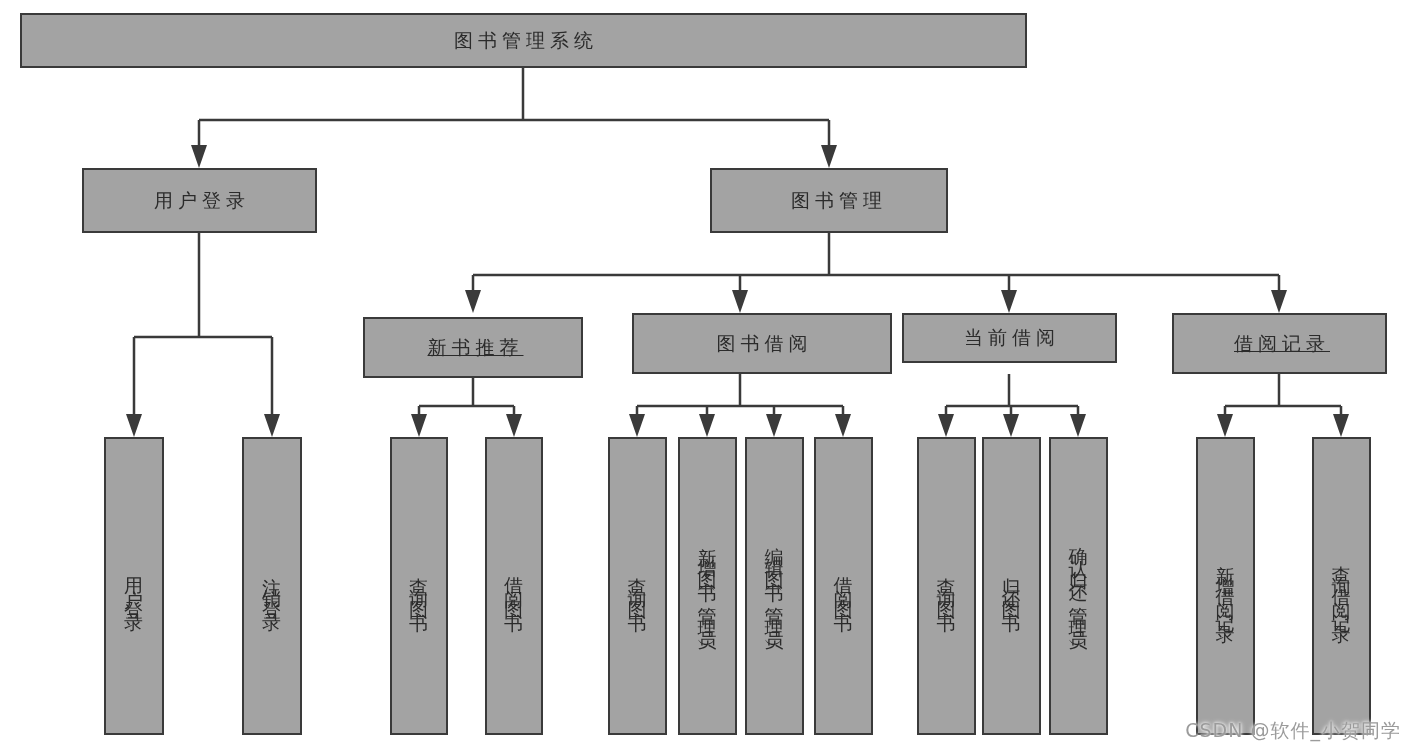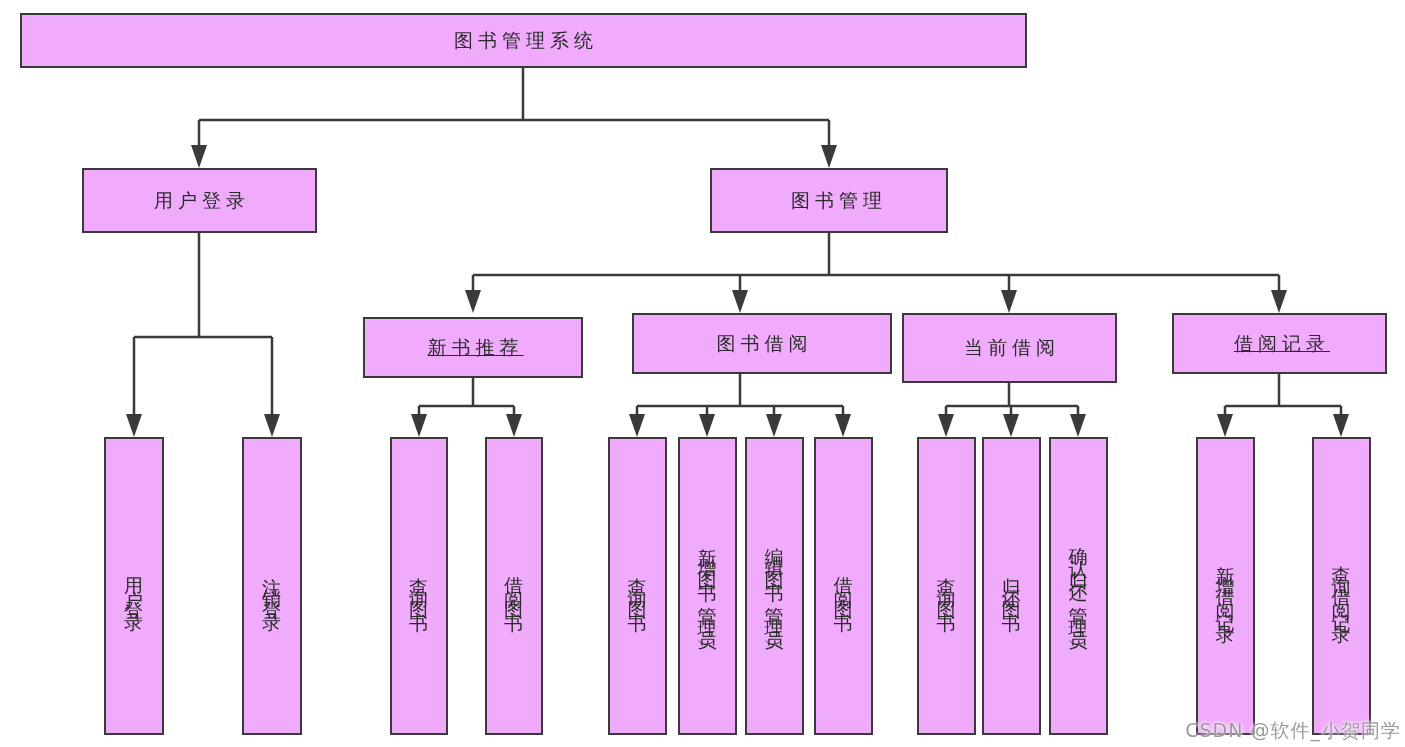--- a/index.html
+++ b/index.html
@@ -18,21 +18,21 @@
   #connectors {
     position: absolute;
     left: 0; top: 0;
     width: 1405px;
     height: 747px;
   }
   .node {
     position: absolute;
     box-sizing: border-box;
     border: 2.5px solid #3a3a3a;
-    background: #f0abfc;
+    background: #a3a3a3;
     display: flex;
     align-items: center;
     justify-content: center;
     color: #2b2b2b;
     font-size: 19px;
     letter-spacing: 5px;
     text-indent: 5px;
     white-space: nowrap;
     z-index: 2;
   }
@@ -104,21 +104,21 @@
     </g>
   </svg>
 
   <div class="node" style="left:20px; top:13px; width:1007px; height:55px;">图书管理系统</div>
 
   <div class="node" style="left:82px; top:168px; width:235px; height:65px;">用户登录</div>
   <div class="node" style="left:710px; top:168px; width:238px; height:65px;padding-left:15px;">图书管理</div>
 
   <div class="node" style="left:363px; top:317px; width:220px; height:61px;text-decoration:underline;">新书推荐</div>
   <div class="node" style="left:632px; top:313px; width:260px; height:61px;">图书借阅</div>
-  <div class="node" style="left:902px; top:313px; width:215px; height:70px;">当前借阅</div>
+  <div class="node" style="left:902px; top:313px; width:215px; height:50px;">当前借阅</div>
   <div class="node" style="left:1172px; top:313px; width:215px; height:61px;text-decoration:underline;">借阅记录</div>
 
   <div class="node leaf" style="left:104px; top:437px; width:60px; height:298px;">用户登录</div>
   <div class="node leaf" style="left:242px; top:437px; width:60px; height:298px;">注销登录</div>
 
   <div class="node leaf" style="left:390px; top:437px; width:58px; height:298px;">查询图书</div>
   <div class="node leaf" style="left:485px; top:437px; width:58px; height:298px;">借阅图书</div>
 
   <div class="node leaf" style="left:608px; top:437px; width:59px; height:298px;">查询图书</div>
   <div class="node leaf" style="left:678px; top:437px; width:59px; height:298px;">新增图书（管理员）</div>

